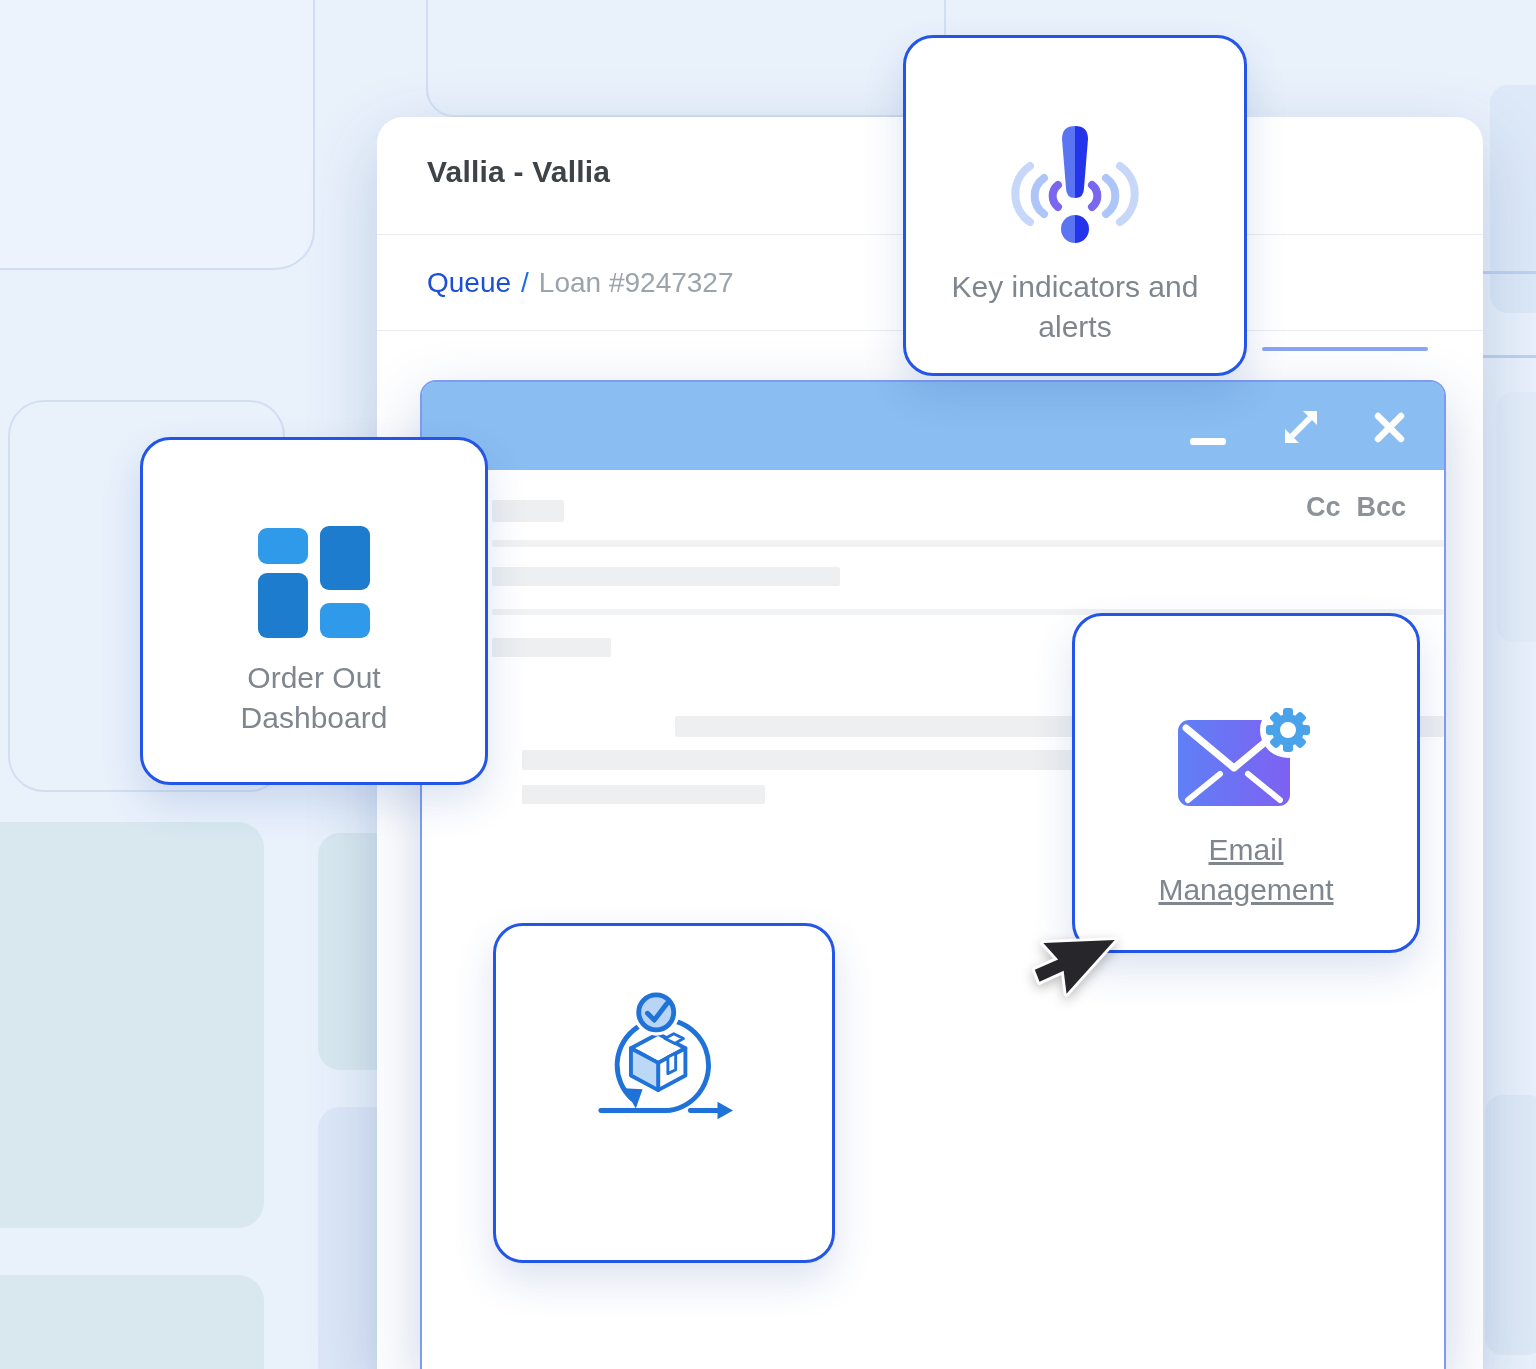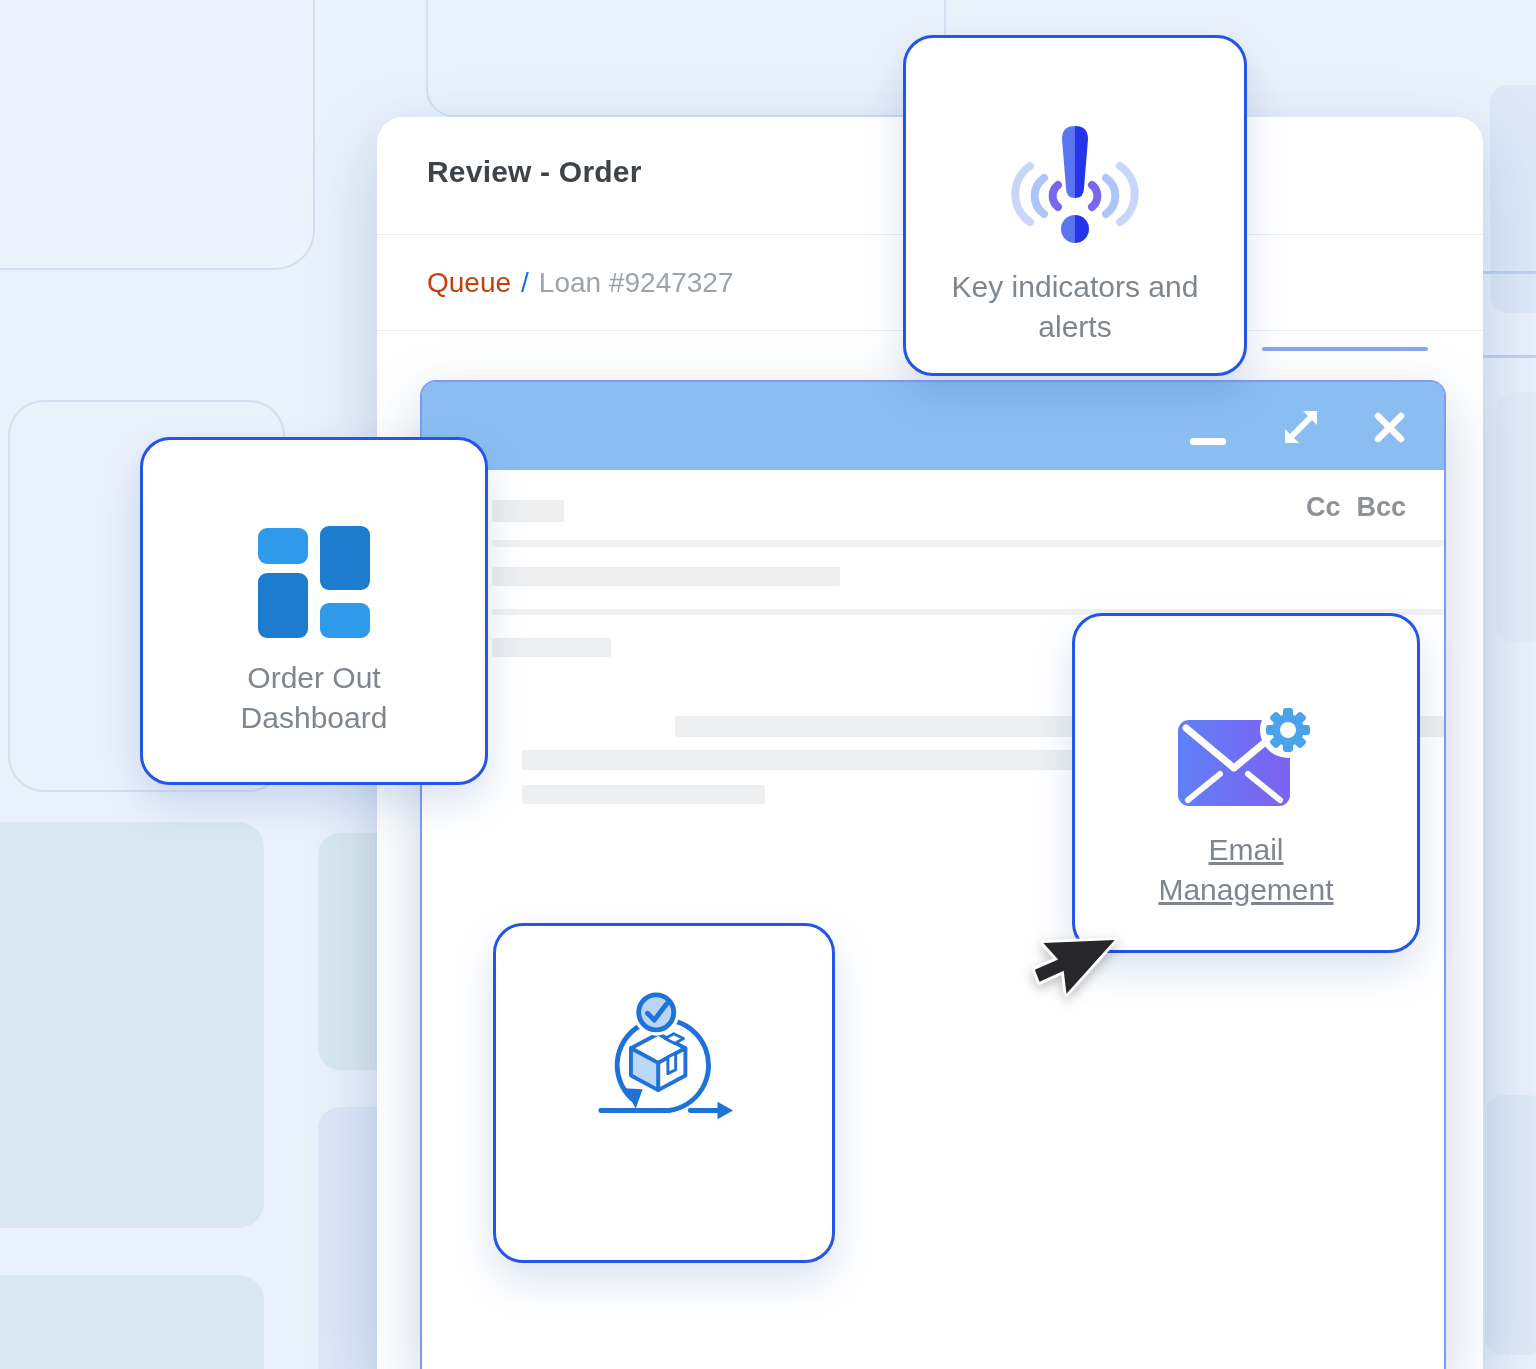--- a/index.html
+++ b/index.html
@@ -21,21 +21,21 @@
   .bg-line{position:absolute;height:3px;background:#bed2f0;}
   
   .app-window{
     position:absolute;left:377px;top:117px;width:1106px;height:1252px;
     background:#fff;border-radius:26px 26px 0 0;
     box-shadow:0 24px 70px rgba(43,84,150,.22);
   }
   .app-title{position:absolute;left:50px;top:38px;font-size:30px;font-weight:700;color:#3e4348;letter-spacing:.2px;}
   .hdiv{position:absolute;left:0;right:0;height:1px;background:#eaedf0;}
   .breadcrumb{position:absolute;left:50px;top:150px;font-size:28px;display:flex;gap:10px;}
-  .bc-link{color:#c2410c;cursor:pointer;}
+  .bc-link{color:#1d4ed8;cursor:pointer;}
   .bc-sep{color:#1b6ce8;}
   .bc-current{color:#9ba3ab;}
   .accent-line{position:absolute;left:885px;top:230px;width:166px;height:4px;border-radius:2px;background:#8ba6f3;}
   
   .modal{
     position:absolute;left:420px;top:380px;width:1026px;height:990px;
     background:#fff;border:2px solid #7e9bf2;border-bottom:none;
     border-radius:16px 16px 0 0;
     box-shadow:0 22px 60px rgba(43,84,150,.25);
   }
@@ -94,21 +94,21 @@
   <div class="bg-fill teal" style="left:-36px;top:1275px;width:300px;height:150px;"></div>
   <div class="bg-fill teal" style="left:318px;top:833px;width:140px;height:237px;border-radius:22px;"></div>
   <div class="bg-fill lav" style="left:318px;top:1107px;width:140px;height:290px;border-radius:22px;"></div>
   <div class="bg-fill rs1" style="left:1490px;top:85px;width:60px;height:228px;border-radius:18px;"></div>
   <div class="bg-line" style="left:1483px;top:271px;width:53px;"></div>
   <div class="bg-line" style="left:1483px;top:355px;width:53px;"></div>
   <div class="bg-fill rs2" style="left:1496px;top:392px;width:55px;height:250px;border-radius:18px;"></div>
   <div class="bg-fill rs3" style="left:1485px;top:1095px;width:60px;height:260px;border-radius:18px;"></div>
 
   <div class="app-window">
-    <div class="app-title">Review - Order</div>
+    <div class="app-title">Vallia - Vallia</div>
     <div class="hdiv" style="top:117px;"></div>
     <div class="breadcrumb">
       <span class="bc-link">Queue</span>
       <span class="bc-sep">/</span>
       <span class="bc-current">Loan #9247327</span>
     </div>
     <div class="hdiv" style="top:213px;"></div>
     <div class="accent-line"></div>
   </div>
 

